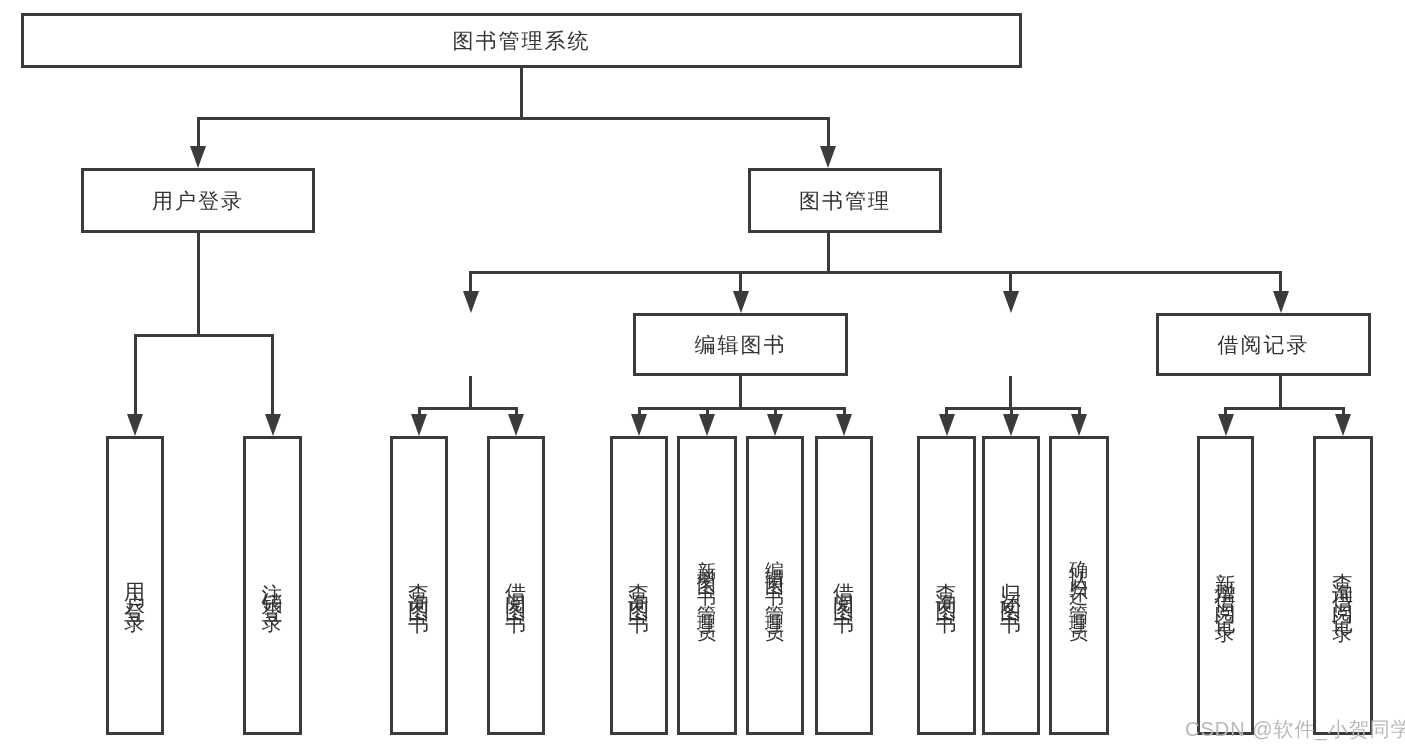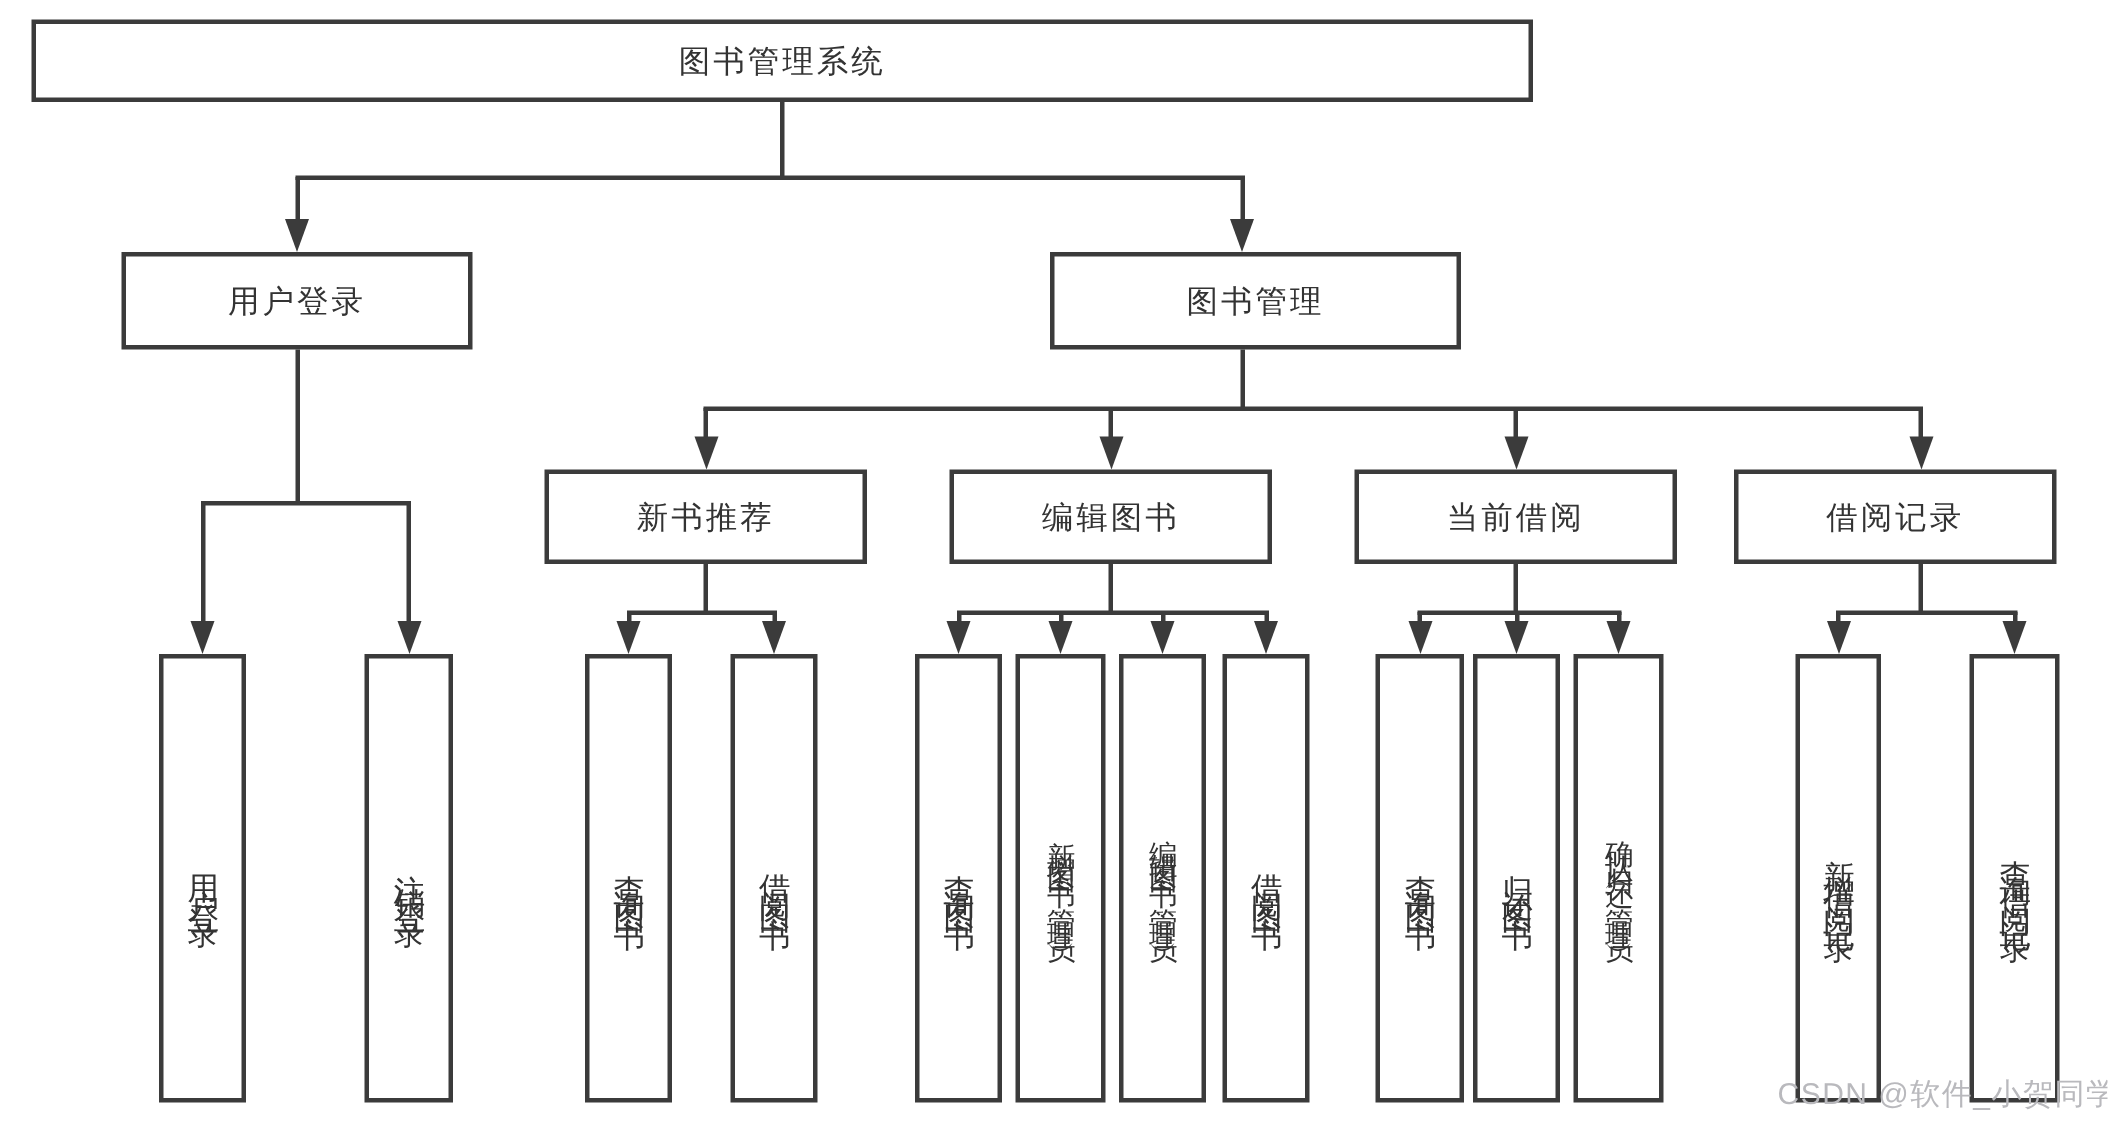--- a/index.html
+++ b/index.html
@@ -42,32 +42,26 @@
 
 <div id="diagram">
 
   <div class="box" style="left:21px;top:13px;width:1001px;height:55px">
     <span class="hlabel">图书管理系统</span>
   </div>
 
   <div class="box l2" style="left:81px;width:234px">
     <span class="hlabel">用户登录</span>
   </div>
-  <div class="box l2" style="left:700px;width:274px">
+  <div class="box l2" style="left:748px;width:194px">
     <span class="hlabel">图书管理</span>
   </div>
 
-  <div class="box l3" style="left:363px">
-    <span class="hlabel">新书推荐</span>
-  </div>
   <div class="box l3" style="left:633px">
     <span class="hlabel">编辑图书</span>
-  </div>
-  <div class="box l3" style="left:903px">
-    <span class="hlabel">当前借阅</span>
   </div>
   <div class="box l3" style="left:1156px">
     <span class="hlabel">借阅记录</span>
   </div>
 
   <div class="box leaf" style="left:106px;width:58px">
     <span class="vlabel">用户登录</span>
   </div>
   <div class="box leaf" style="left:243px;width:59px">
     <span class="vlabel">注销登录</span>

